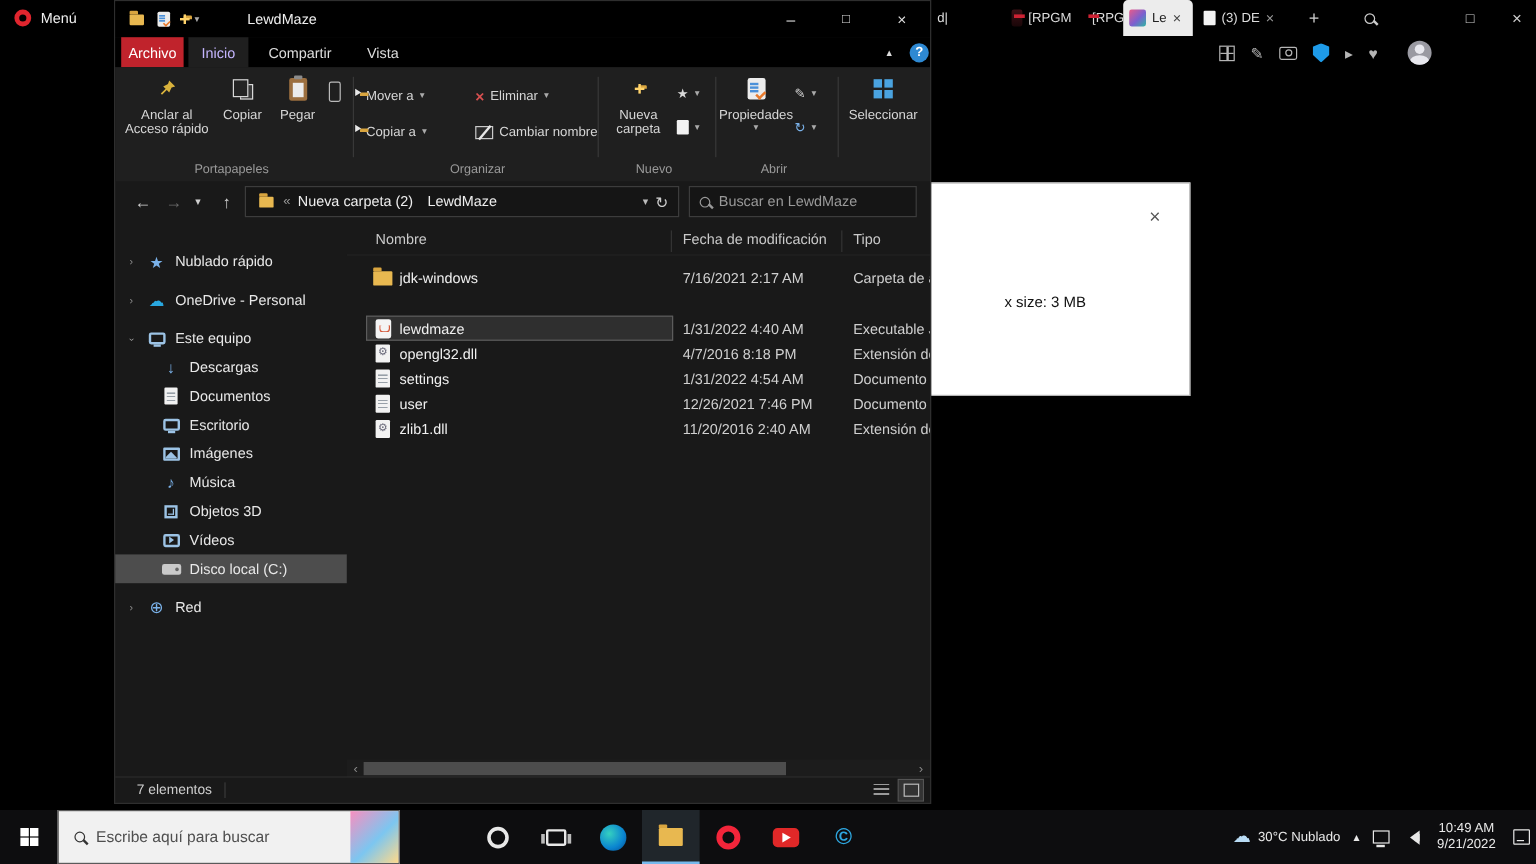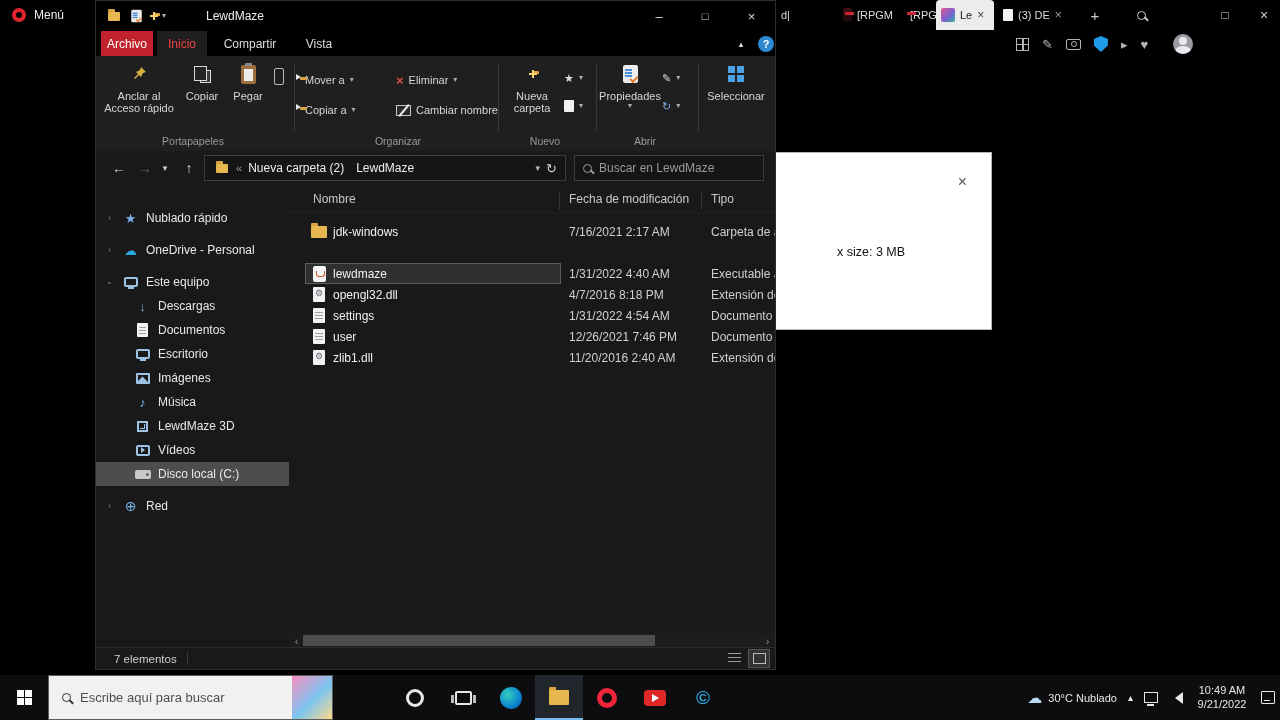--- a/index.html
+++ b/index.html
@@ -108,21 +108,21 @@
 
   
   #explorer{left:95px;top:0;width:681px;height:670px;background:#191919;border:1px solid #2e2e2e;z-index:5}
   .titlebar{height:30px;background:#000;position:relative;font-size:12px}
   .titlebar .qat{position:absolute;left:12px;top:0;height:30px;display:flex;align-items:center;gap:9px}
   .titlebar .ttl{position:absolute;left:110px;top:0;height:30px;display:flex;align-items:center;color:#eee}
   .winbtn{position:absolute;top:0;width:46px;height:30px;color:#ddd;font-size:13px}
   .tabrow{position:absolute;left:0;top:30px;right:0;height:25px;background:#000;font-size:12px}
   .rtab{position:absolute;top:0;height:25px;display:flex;align-items:center;justify-content:center;color:#ddd}
   .rtab.file{background:#c0232c;color:#fff}
-  .rtab.active{background:#1f1f1f;color:#ef4444}
+  .rtab.active{background:#1f1f1f;color:#c4b5fd}
   .helpdot{width:16px;height:16px;border-radius:50%;background:#2e89d3;color:#fff;font-size:11px;font-weight:bold}
   .ribbon{position:absolute;left:0;top:55px;right:0;height:95px;background:#1f1f1f;font-size:11px;color:#d6d6d6}
   .bigbtn{position:absolute;top:5px;height:72px;display:flex;flex-direction:column;align-items:center;text-align:center}
   .ribic{height:26px;display:flex;align-items:center;justify-content:center}
   .bigbtn .lbl{margin-top:3px;line-height:12px}
   .grouplbl{position:absolute;bottom:4px;font-size:10.5px;color:#9a9a9a;text-align:center}
   .vsep{position:absolute;top:8px;bottom:20px;width:1px;background:#383838}
   .smallrow{position:absolute;height:20px;display:flex;align-items:center;gap:5px;color:#d6d6d6}
   .chev{font-size:8px;color:#aaa;line-height:1}
   .chev.rot{display:inline-block;transform:rotate(90deg)}
@@ -417,21 +417,21 @@
       <span>Imágenes</span>
     </div>
     <div class="sbitem child">
       <span class="ich" style="color:#7ab1e8">♪</span>
       <span>Música</span>
     </div>
     <div class="sbitem child">
       <span class="ich">
           <span class="cube"></span>
         </span>
-      <span>LewdMaze 3D</span>
+      <span>Objetos 3D</span>
     </div>
     <div class="sbitem child">
       <span class="ich">
           <span class="vid"></span>
         </span>
       <span>Vídeos</span>
     </div>
     <div class="sbitem child selected">
       <span class="ich">
           <span class="drive"></span>

